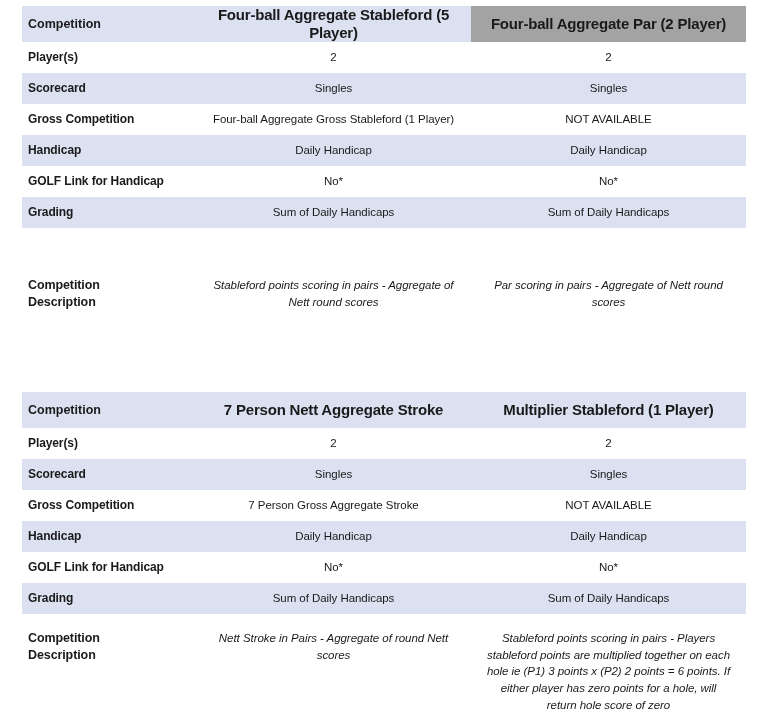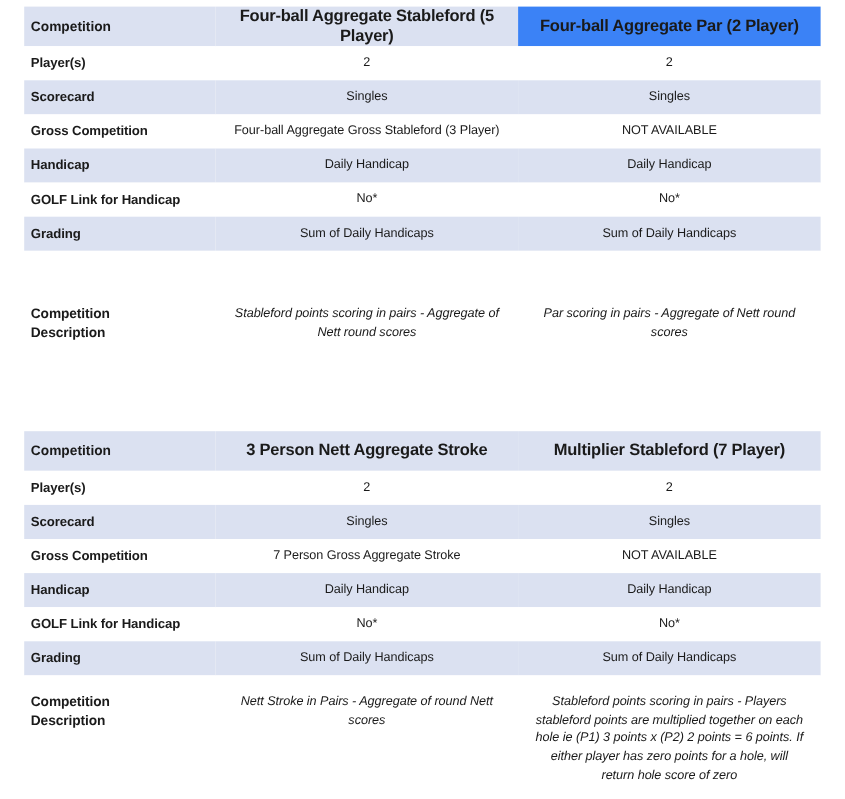--- a/index.html
+++ b/index.html
@@ -101,38 +101,38 @@
   <table class="comp-table t1">
     <colgroup>
       <col class="c-label">
         <col class="c-a">
         <col class="c-b">
     </colgroup>
     <tbody>
       <tr class="band header-row">
         <td class="head-label" style="background: rgb(219, 225, 241);">Competition</td>
         <td class="head-val" style="background: rgb(219, 225, 241);">Four-ball Aggregate Stableford (5 Player)</td>
-        <td class="head-val" style="background: #3b82f6; margin-top: 23px;">Four-ball Aggregate Par (2 Player)</td>
+        <td class="head-val" style="background: #a3a3a3; margin-top: 23px;">Four-ball Aggregate Par (2 Player)</td>
       </tr>
 
       <tr class="plain data-row">
         <td class="label">Player(s)</td>
         <td class="val">2</td>
         <td class="val">2</td>
       </tr>
 
       <tr class="band data-row">
         <td class="label" style="background: rgb(219, 225, 241);">Scorecard</td>
         <td class="val" style="background: rgb(219, 225, 241);">Singles</td>
         <td class="val" style="background: rgb(219, 225, 241);">Singles</td>
       </tr>
 
       <tr class="plain data-row">
         <td class="label">Gross Competition</td>
-        <td class="val">Four-ball Aggregate Gross Stableford (3 Player)</td>
+        <td class="val">Four-ball Aggregate Gross Stableford (1 Player)</td>
         <td class="val">NOT AVAILABLE</td>
       </tr>
 
       <tr class="band data-row">
         <td class="label" style="background: rgb(219, 225, 241);">Handicap</td>
         <td class="val" style="background: rgb(219, 225, 241);">Daily Handicap</td>
         <td class="val" style="background: rgb(219, 225, 241);">Daily Handicap</td>
       </tr>
 
       <tr class="plain data-row">
@@ -166,22 +166,22 @@
 
   <table class="comp-table t2">
     <colgroup>
       <col class="c-label">
         <col class="c-a">
         <col class="c-b">
     </colgroup>
     <tbody>
       <tr class="band header-row">
         <td class="head-label" style="background: rgb(219, 225, 241);">Competition</td>
-        <td class="head-val" style="background: rgb(219, 225, 241);">3 Person Nett Aggregate Stroke</td>
-        <td class="head-val" style="background: rgb(219, 225, 241);">Multiplier Stableford (7 Player)</td>
+        <td class="head-val" style="background: rgb(219, 225, 241);">7 Person Nett Aggregate Stroke</td>
+        <td class="head-val" style="background: rgb(219, 225, 241);">Multiplier Stableford (1 Player)</td>
       </tr>
 
       <tr class="plain data-row">
         <td class="label">Player(s)</td>
         <td class="val">2</td>
         <td class="val">2</td>
       </tr>
 
       <tr class="band data-row">
         <td class="label" style="background: rgb(219, 225, 241);">Scorecard</td>

